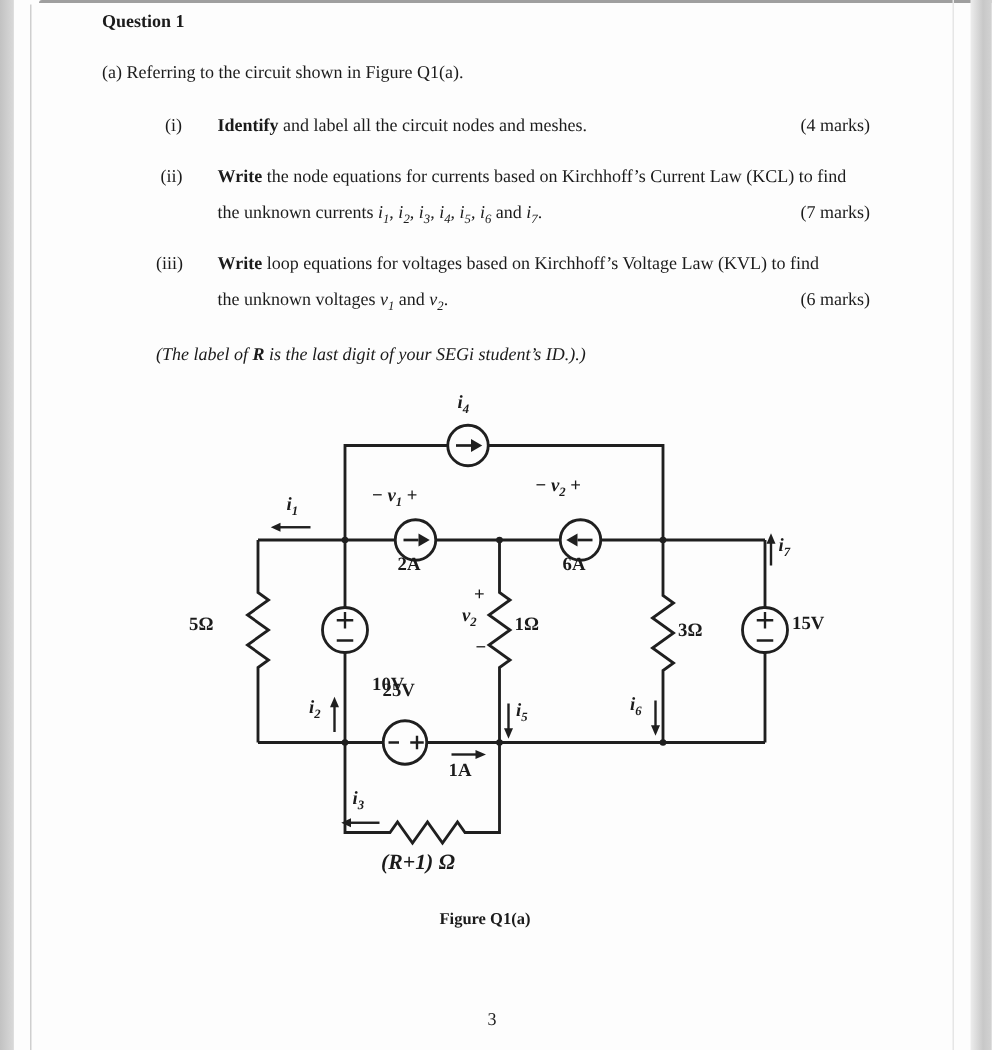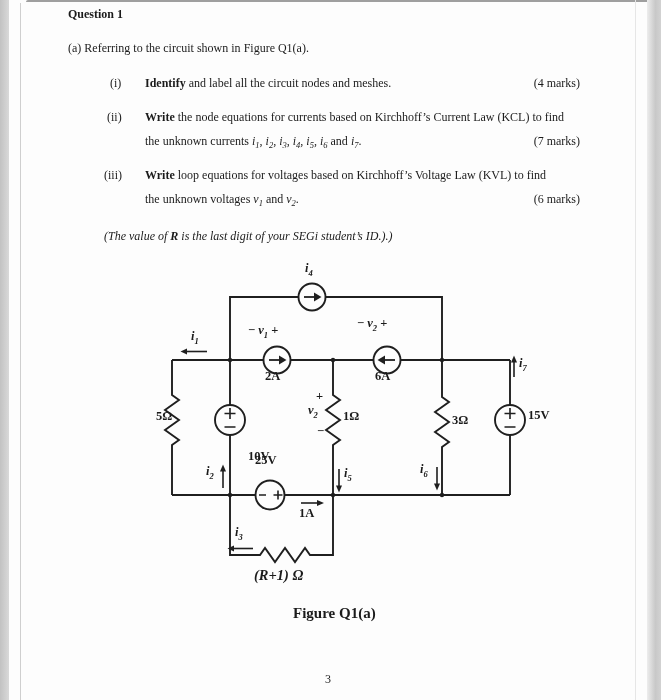--- a/index.html
+++ b/index.html
@@ -15,21 +15,21 @@
   .edge-left-line{position:absolute;left:20px;top:3px;width:1px;height:697px;background:#cfcfcf;}
   .edge-right-strip{position:absolute;right:0;top:0;width:14px;height:700px;background:linear-gradient(90deg,#ededed 0%,#c8c8c8 60%,#d2d2d2 100%);}
   .edge-right-line{position:absolute;right:25px;top:0;width:1px;height:700px;background:#e6e6e6;}
 
   .t{position:absolute;font-size:12px;line-height:15px;white-space:nowrap;}
   .b{font-weight:bold;}
   sub{font-size:8.5px;line-height:0;}
 
   .marks{font-weight:normal;}
   .clabel{position:absolute;font-size:12.5px;line-height:13px;white-space:nowrap;font-weight:bold;}
-  .caption{font-weight:bold;font-size:15px;}
+  .caption{font-weight:bold;font-size:11px;}
   .rlabel{font-size:14.5px;}
   svg{position:absolute;left:0;top:0;}
   svg *{vector-effect:non-scaling-stroke;}
 </style>
 </head>
 <body>
 
 <div class="sheet"></div>
 <div class="edge-left-strip"></div>
 <div class="edge-left-line"></div>
@@ -47,21 +47,21 @@
 <div class="t" style="left:107px;top:110px;">(ii)</div>
 <div class="t" style="left:145px;top:110px;"><span style="font-weight: bold;">Write</span><span> the node equations for currents based on Kirchhoff’s Current Law (KCL) to find</span></div>
 <div class="t" style="left:145px;top:134px;"><span>the unknown currents </span><span style="font-style: italic;">i</span><sub style="font-style: italic;">1</sub><span>, </span><span style="font-style: italic;">i</span><sub style="font-style: italic;">2</sub><span>, </span><span style="font-style: italic;">i</span><sub style="font-style: italic;">3</sub><span>, </span><span style="font-style: italic;">i</span><sub style="font-style: italic;">4</sub><span>, </span><span style="font-style: italic;">i</span><sub style="font-style: italic;">5</sub><span>, </span><span style="font-style: italic;">i</span><sub style="font-style: italic;">6</sub><span> and </span><span style="font-style: italic;">i</span><sub style="font-style: italic;">7</sub><span>.</span></div>
 <div class="t marks" style="right:81px;top:134px;">(7 marks)</div>
 
 <div class="t" style="left:104px;top:168px;">(iii)</div>
 <div class="t" style="left:145px;top:168px;"><span style="font-weight: bold;">Write</span><span> loop equations for voltages based on Kirchhoff’s Voltage Law (KVL) to find</span></div>
 <div class="t" style="left:145px;top:192px;"><span>the unknown voltages </span><span style="font-style: italic;">v</span><sub style="font-style: italic;">1</sub><span> and </span><span style="font-style: italic;">v</span><sub style="font-style: italic;">2</sub><span>.</span></div>
 <div class="t marks" style="right:81px;top:192px;">(6 marks)</div>
 
-<div class="t" style="left:104px;top:229px;"><span style="font-style: italic;">(The value of </span><span style="font-weight: bold; font-style: italic;">R</span><span style="font-style: italic;"> is the last digit of your SEGi student’s ID.).)</span></div>
+<div class="t" style="left:104px;top:229px;"><span style="font-style: italic;">(The label of </span><span style="font-weight: bold; font-style: italic;">R</span><span style="font-style: italic;"> is the last digit of your SEGi student’s ID.).)</span></div>
 
 <svg width="661" height="700" viewBox="0 0 661 700">
   <g stroke="#1f1f1f" stroke-width="1.9" fill="none">
     <path d="M230,360 V297 H442 V360"></path>
     <path d="M172,360 H510"></path>
     <path d="M172,495 H510"></path>
     <path d="M230,360 V495"></path>
     <path d="M510,360 V495"></path>
     <path d="M172,360 V395 l7,5 l-14,10 l14,10 l-14,10 l14,10 l-7,5 V495"></path>
     <path d="M333,360 V395 l7,5 l-14,10 l14,10 l-14,10 l14,10 l-7,5 V495"></path>
@@ -119,21 +119,21 @@
     <circle cx="442" cy="495" r="2.2"></circle>
   </g>
 </svg>
 
 <div class="clabel" style="left:305px;top:262px;"><span style="font-weight: bold; font-style: italic;">i</span><sub style="font-weight: bold; font-style: italic;">4</sub></div>
 <div class="clabel" style="left:191px;top:330px;"><span style="font-weight: bold; font-style: italic;">i</span><sub style="font-weight: bold; font-style: italic;">1</sub></div>
 <div class="clabel" style="left:248px;top:324px;"><span style="font-weight: bold;">− </span><span style="font-weight: bold; font-style: italic;">v</span><sub style="font-weight: bold; font-style: italic;">1</sub><span style="font-weight: bold;"> +</span></div>
 <div class="clabel" style="left:265px;top:370px;"><span style="font-weight: bold;">2A</span></div>
 <div class="clabel" style="left:357px;top:317px;"><span style="font-weight: bold;">− </span><span style="font-weight: bold; font-style: italic;">v</span><sub style="font-weight: bold; font-style: italic;">2</sub><span style="font-weight: bold;"> +</span></div>
 <div class="clabel" style="left:375px;top:370px;"><span style="font-weight: bold;">6A</span></div>
-<div class="clabel" style="left:156px;top:410px;"><span style="font-weight: bold;">5Ω</span></div>
+<div class="clabel" style="left:126px;top:410px;"><span style="font-weight: bold;">5Ω</span></div>
 <div class="clabel" style="left:248px;top:410px;margin-top:40px;"><span style="font-weight: bold;">10V</span></div>
 <div class="clabel" style="left:316px;top:390px;"><span style="font-weight: bold;">+</span></div>
 <div class="clabel" style="left:308px;top:404px;"><span style="font-weight: bold; font-style: italic;">v</span><sub style="font-weight: bold; font-style: italic;">2</sub></div>
 <div class="clabel" style="left:317px;top:425px;"><span style="font-weight: bold;">−</span></div>
 <div class="clabel" style="left:343px;top:410px;"><span style="font-weight: bold;">1Ω</span></div>
 <div class="clabel" style="left:452px;top:414px;"><span style="font-weight: bold;">3Ω</span></div>
 <div class="clabel" style="left:528px;top:409px;text-align:right;"><span style="font-weight: bold;">15V</span></div>
 <div class="clabel" style="left:519px;top:357px;"><span style="font-weight: bold; font-style: italic;">i</span><sub style="font-weight: bold; font-style: italic;">7</sub></div>
 <div class="clabel" style="left:206px;top:465px;text-align:center;"><span style="font-weight: bold; font-style: italic;">i</span><sub style="font-weight: bold; font-style: italic;">2</sub></div>
 <div class="clabel" style="left:255px;top:454px;"><span style="font-weight: bold;">25V</span></div>

